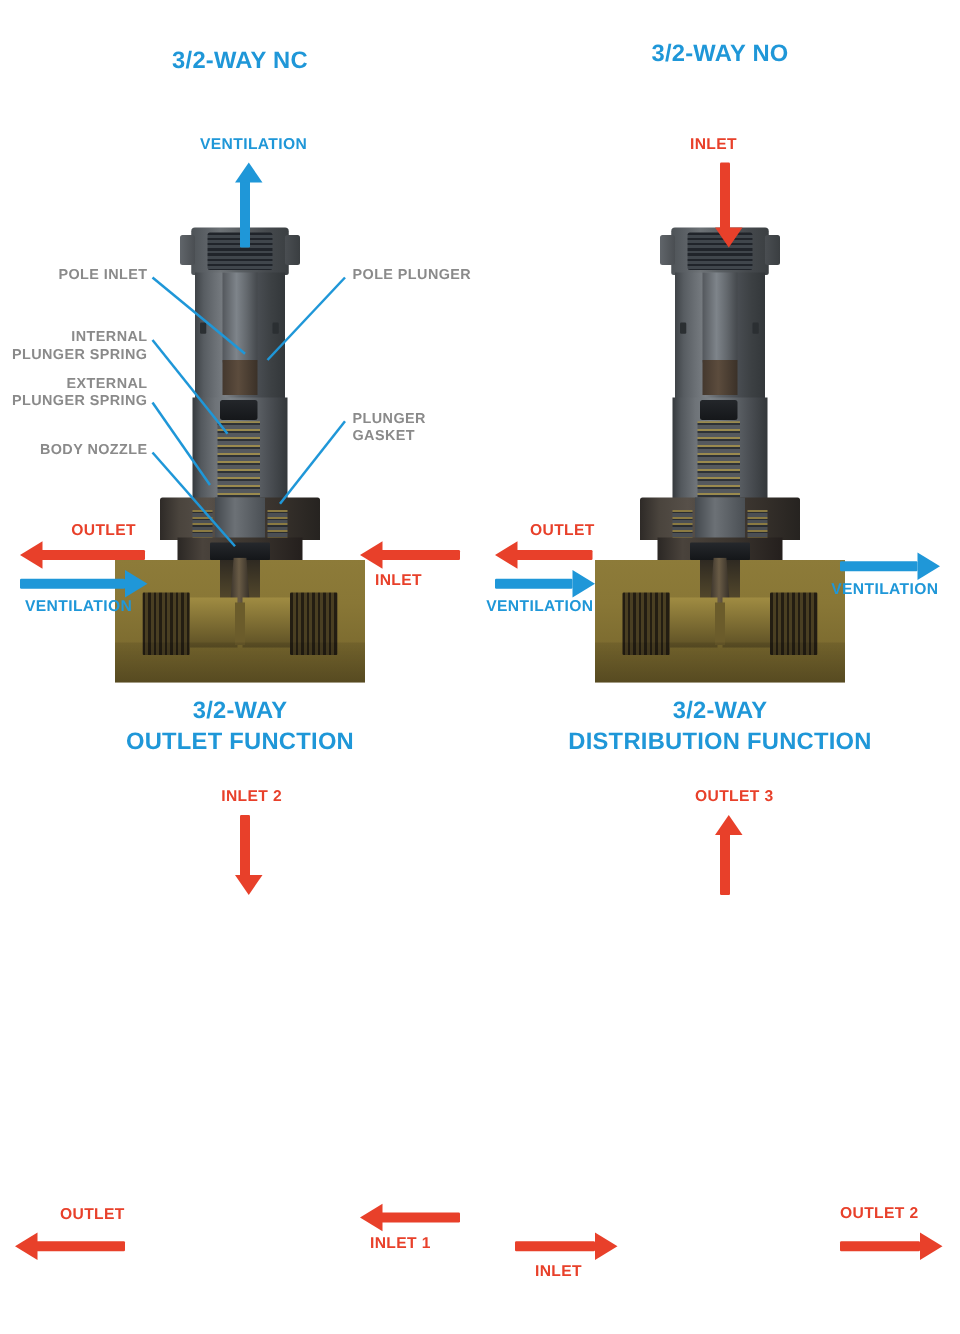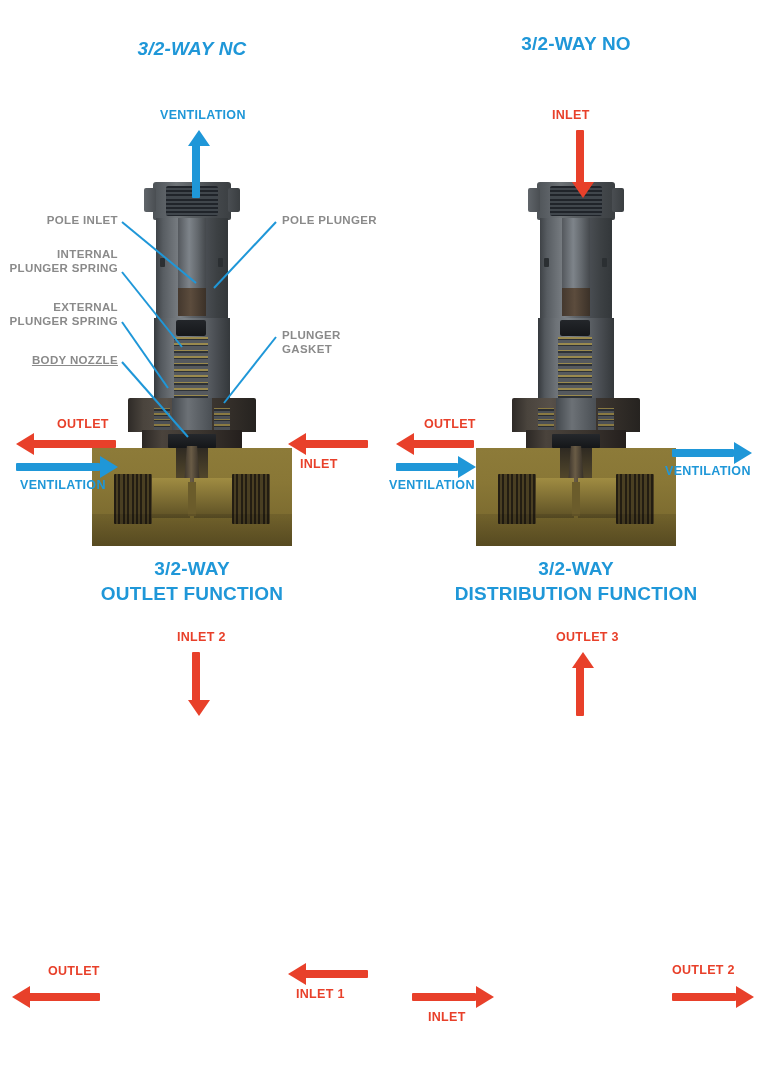--- a/index.html
+++ b/index.html
@@ -164,21 +164,21 @@
   }
   .callout.right-al{text-align:right;}
   .callout.left-al{text-align:left;}
   svg.leaders{position:absolute;left:0;top:0;pointer-events:none;}
 </style>
 </head>
 <body>
 
 <div class="panel" style="left:0;top:0;">
 
-  <div class="panel-title" style="top:36px;font-style:italic;">3/2-WAY NC</div>
+  <div class="panel-title" style="top:36px;">3/2-WAY NC</div>
 
   <div class="valve" style="left:92px;top:182px;">
     <div class="hexnut">
       <div class="shoulder-l"></div>
       <div class="shoulder-r"></div>
       <div class="ridges"></div>
     </div>
     <div class="tube">
       <div class="core"></div>
       <div class="core-dk"></div>
@@ -215,25 +215,25 @@
       <line x1="122" y1="222" x2="196" y2="283"></line>
       <line x1="122" y1="272" x2="182" y2="347"></line>
       <line x1="122" y1="322" x2="168" y2="388"></line>
       <line x1="122" y1="362" x2="188" y2="437"></line>
       <line x1="276" y1="222" x2="214" y2="288"></line>
       <line x1="276" y1="337" x2="224" y2="403"></line>
     </g>
   </svg>
 
   <div class="callout right-al" style="left:0;top:214px;width:118px;">POLE INLET</div>
-  <div class="callout right-al" style="left:0;top:248px;width:118px;">INTERNAL
+  <div class="callout right-al" style="left:0;top:264px;width:118px;">INTERNAL
 PLUNGER SPRING</div>
   <div class="callout right-al" style="left:0;top:301px;width:118px;text-align:right;">EXTERNAL
 PLUNGER SPRING</div>
-  <div class="callout right-al" style="left:0;top:354px;width:118px;text-decoration:underline;">BODY NOZZLE</div>
+  <div class="callout right-al" style="left:0;top:354px;width:118px;">BODY NOZZLE</div>
 
   <div class="callout left-al" style="left:282px;top:214px;width:110px;">POLE PLUNGER</div>
   <div class="callout left-al" style="left:282px;top:329px;width:110px;">PLUNGER GASKET</div>
 
   <div class="flow-label lbl-blue" style="left:160px;top:108px;">VENTILATION</div>
   <div class="arrow ar-up" style="left:188px;top:130px;">
     <div class="bar" style="left:4px;top:14px;height:54px;background:#1f97d8;"></div>
     <div class="head" style="left:0;top:0;border-bottom:16px solid #1f97d8;"></div>
   </div>
 

